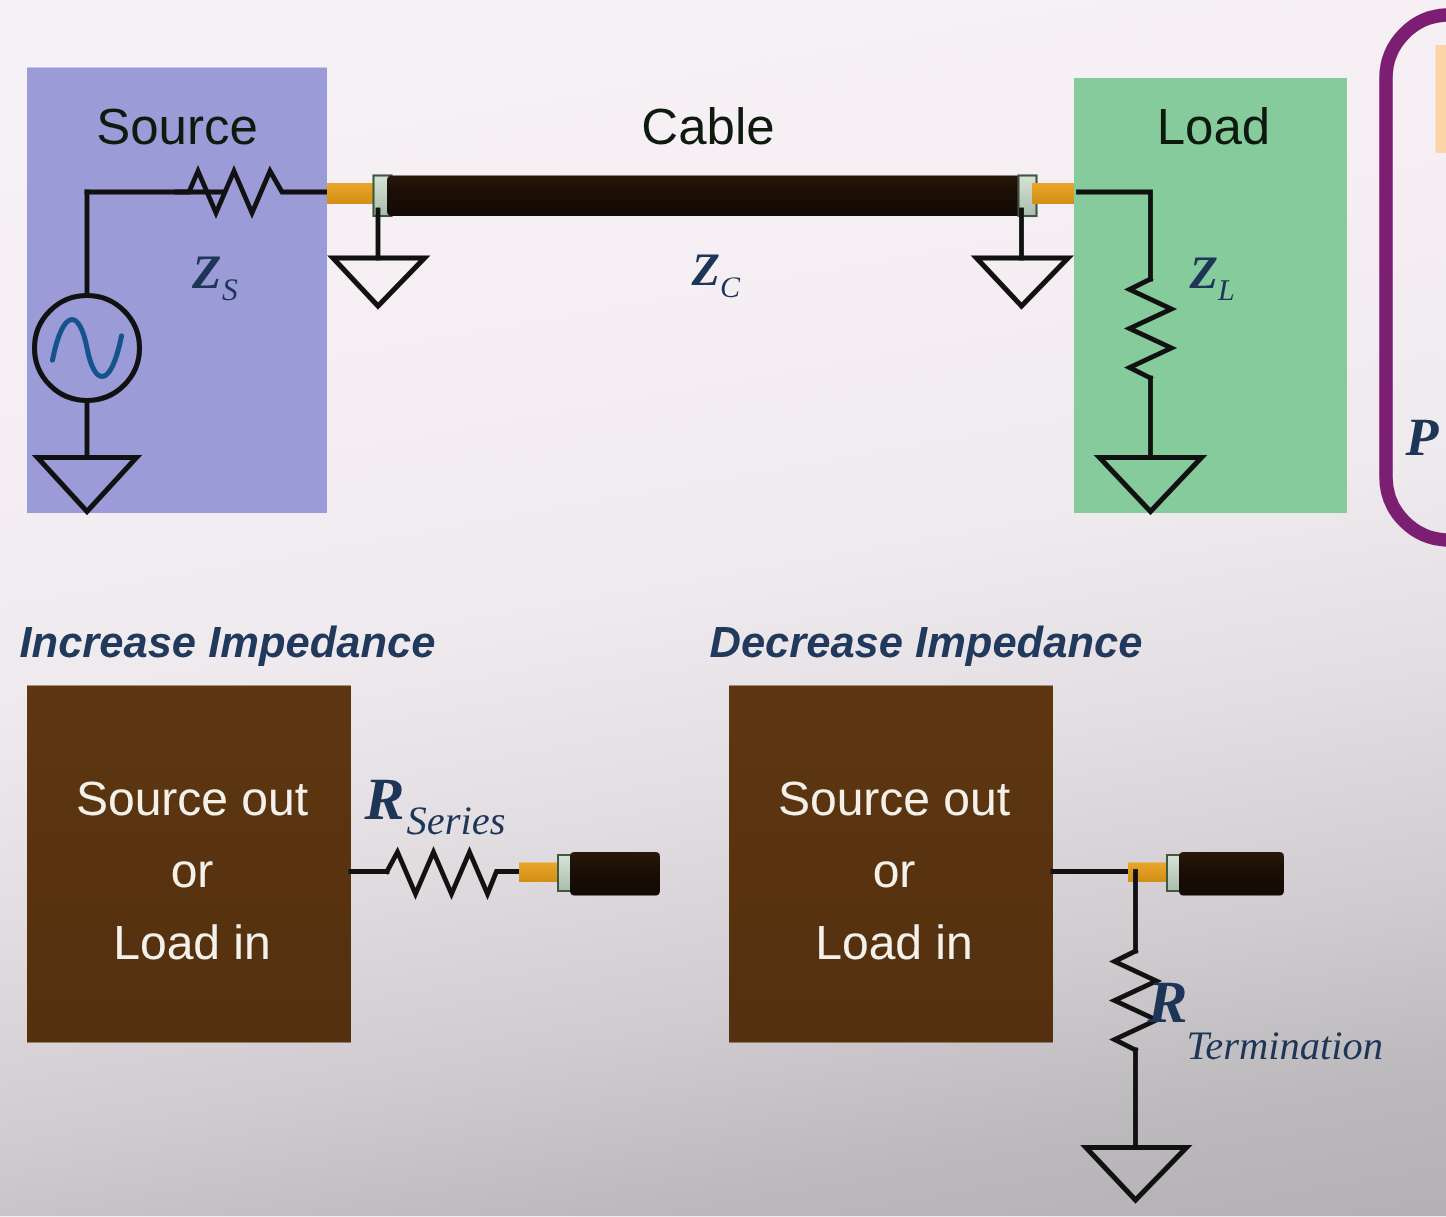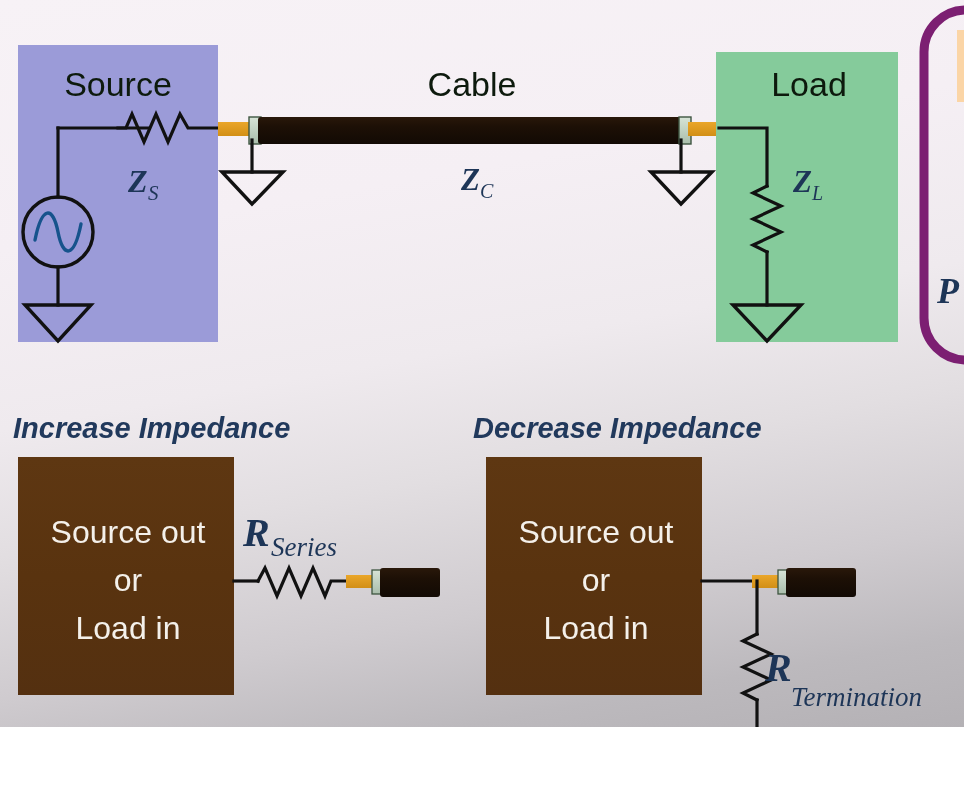--- a/index.html
+++ b/index.html
@@ -9,21 +9,21 @@
   }
   body {
     width: 964px;
     height: 811px;
     overflow: hidden;
     font-family: "Liberation Sans", sans-serif;
   }
   #stage {
     position: relative;
     width: 964px;
-    height: 727px;
+    height: 811px;
     background: linear-gradient(170deg,
         #f7f2f6 0%,
         #f5eff4 28%,
         #efeaee 48%,
         #e2dee1 62%,
         #cfcbcf 78%,
         #bcb9bd 90%,
         #b4b1b5 100%);
     overflow: hidden;
   }

